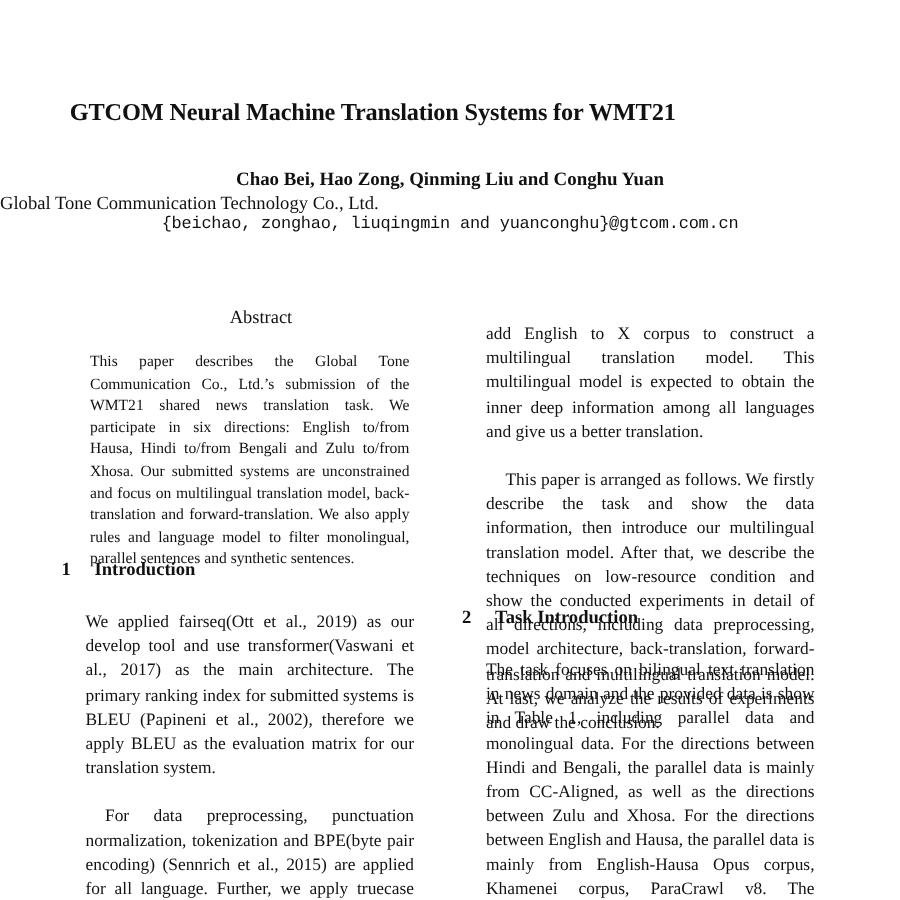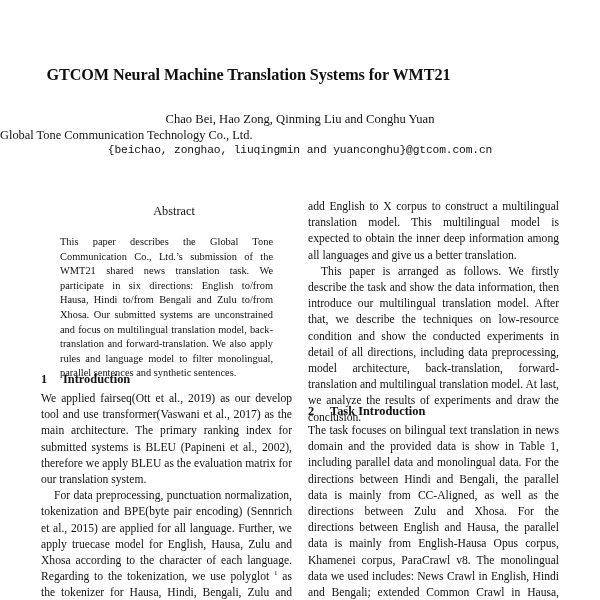--- a/index.html
+++ b/index.html
@@ -1,22 +1,22 @@
 <!DOCTYPE html>
 <html><head>
 <meta charset="utf-8">
 <style>
   html, body { margin:0; padding:0; background:#ffffff; }
   body { width:600px; height:600px; position:relative; overflow:hidden; color:#111; font-family:"Liberation Serif", serif; }
   .title { position:absolute; left:0; width:497px; top:66px; text-align:center; font-weight:bold; font-size:16.2px; letter-spacing:-0.1px; }
-  .authors { position:absolute; left:0; width:600px; top:112px; text-align:center; font-weight:normal; font-size:12.6px; }
+  .authors { position:absolute; left:0; width:600px; top:112px; text-align:center; font-weight:bold; font-size:12.6px; }
   .affil { position:absolute; left:0; width:600px; top:128px; text-align:left; font-size:12.4px; }
   .email { position:absolute; left:0; width:600px; top:144px; text-align:center; font-family:"Liberation Mono", monospace; font-size:11.3px; letter-spacing:-0.15px; }
   .col { position:absolute; font-size:11.6px; line-height:16.2px; text-align:justify; }
-  .col p { margin:0; }
+  .col p { margin:16px; }
   .indent { text-indent:13px; }
   .abstract-head { position:absolute; left:60px; width:228px; top:204px; text-align:center; font-weight:normal; font-size:12.3px; }
   .abstract { position:absolute; left:60px; width:213px; top:235px; font-size:10.4px; line-height:14.6px; text-align:justify; }
   .sec-head { position:absolute; font-weight:bold; font-size:12.4px; }
   .sec-head .num { display:inline-block; width:22px; }
   .left-col { left:41px; width:251px; }
   .right-col { left:308px; width:251px; }
   sup { font-size:7px; line-height:0; }
 </style>
 </head>

